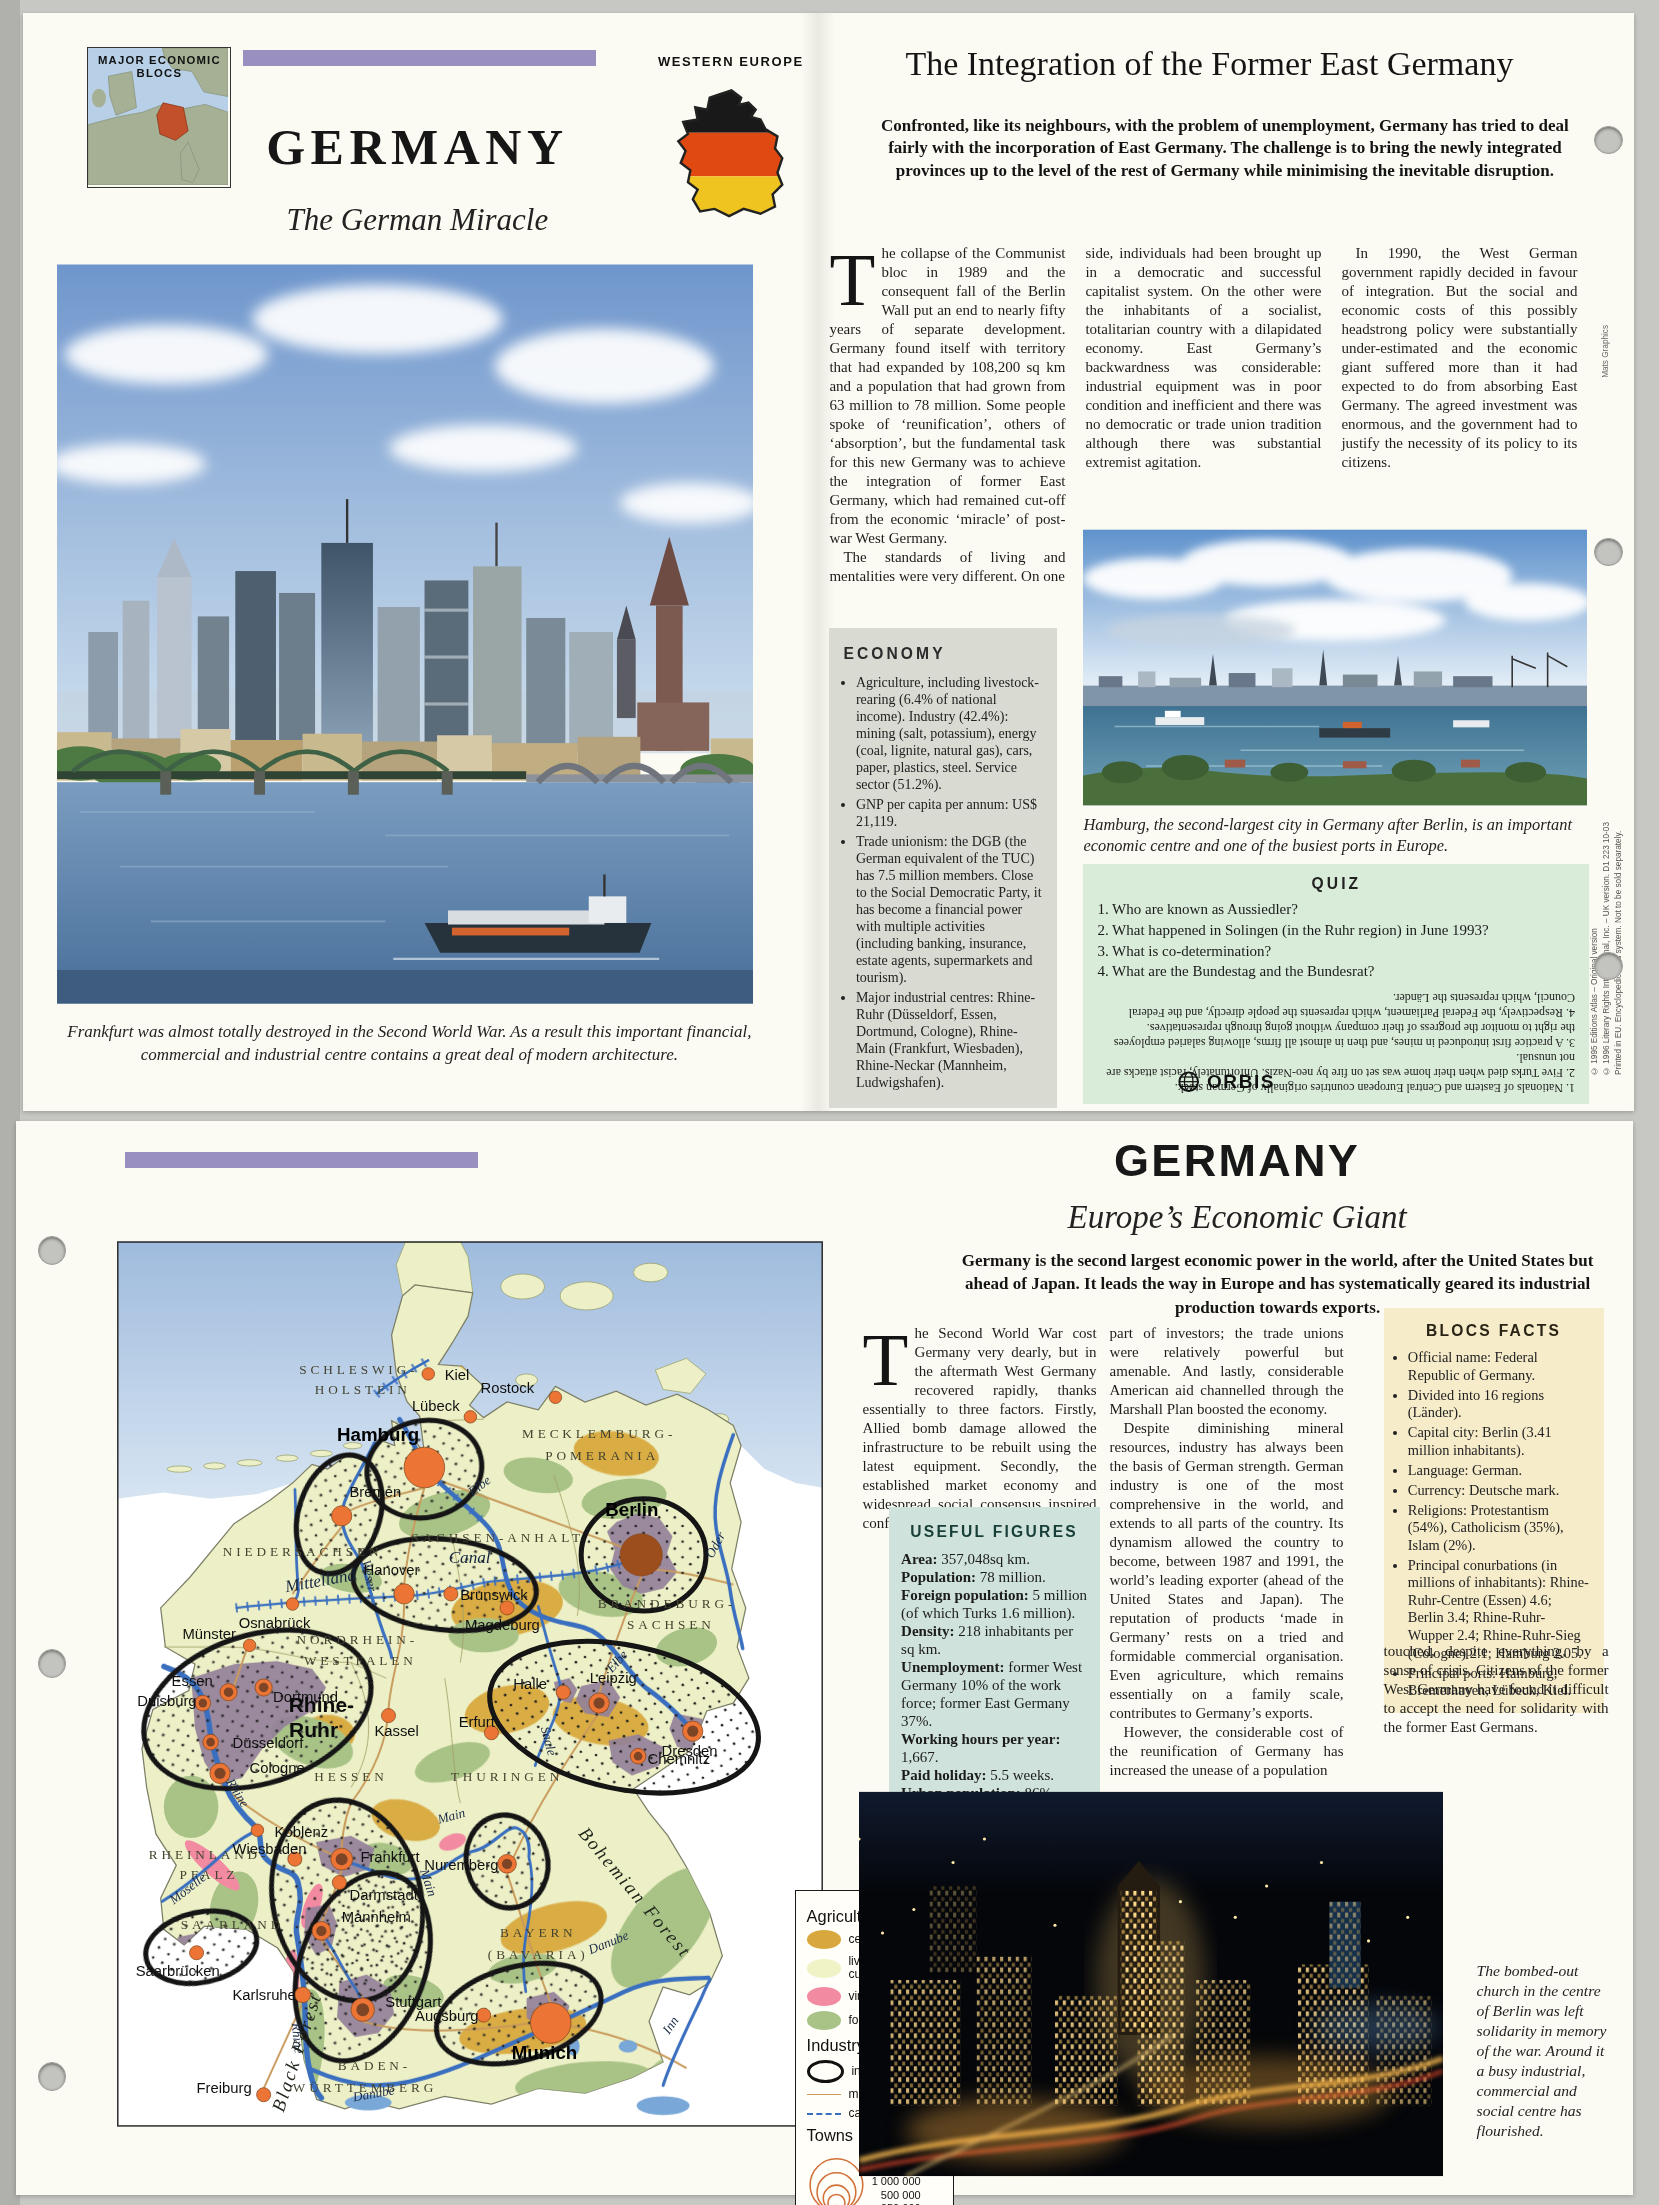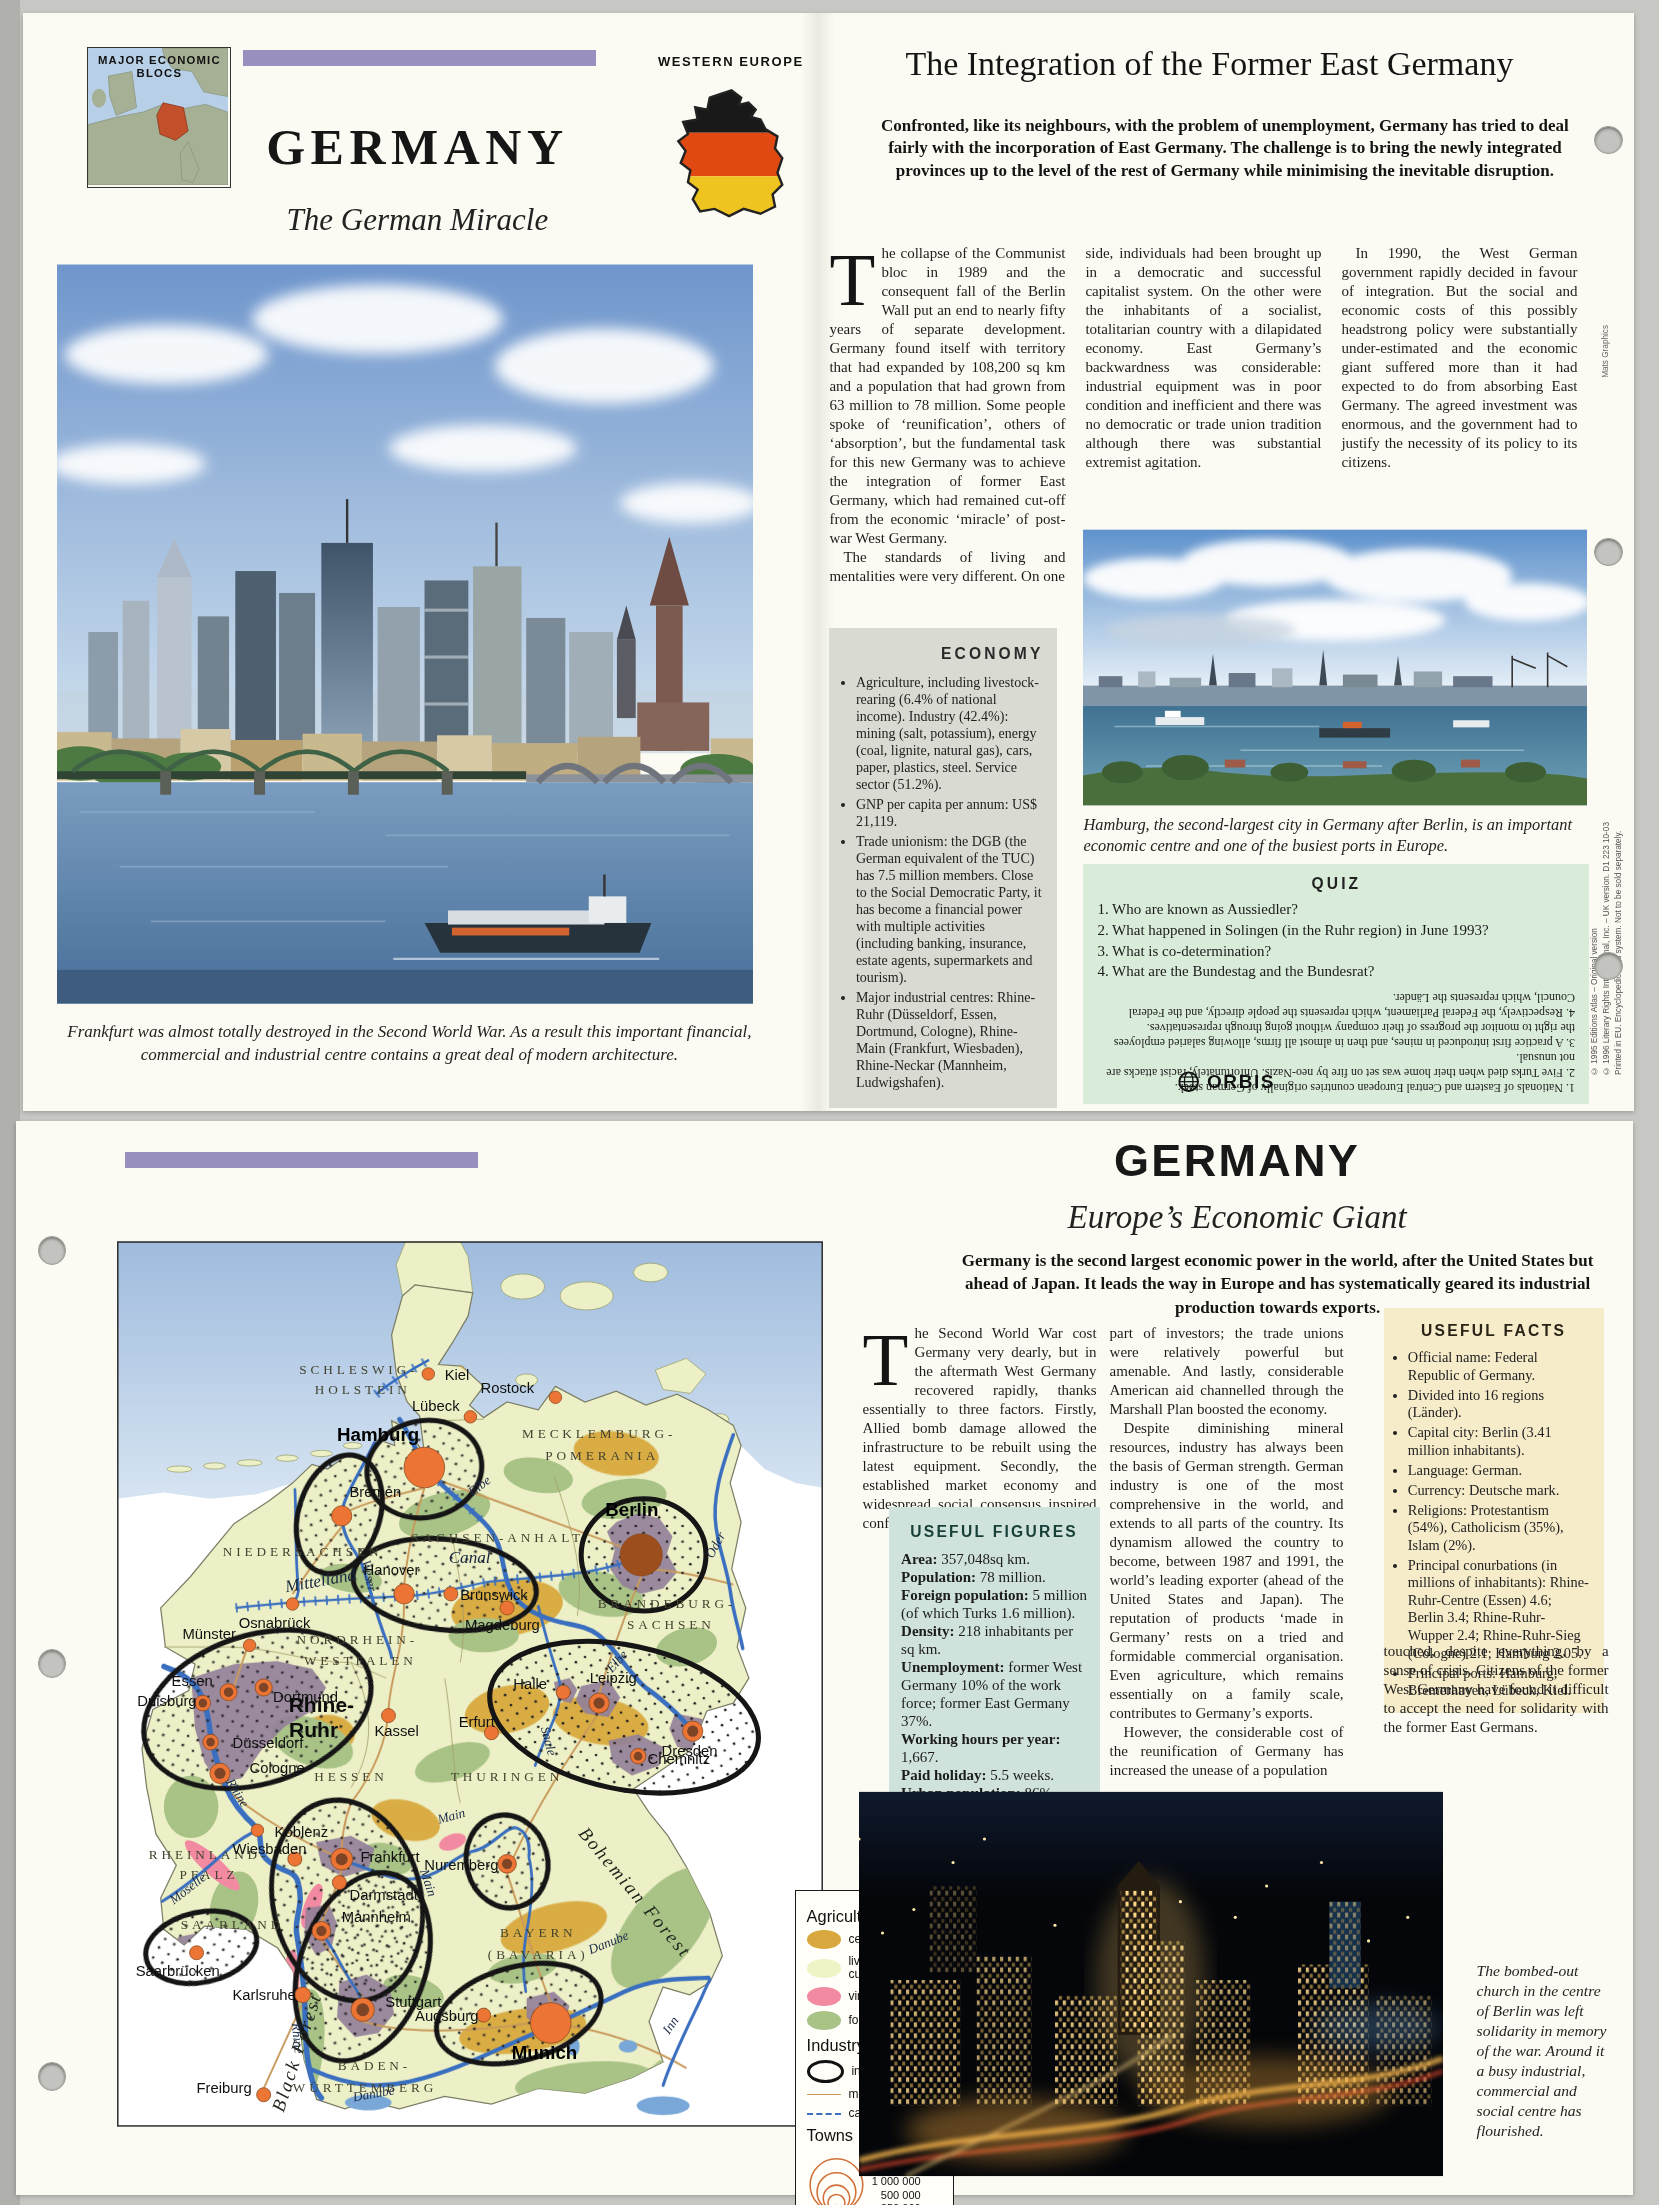--- a/index.html
+++ b/index.html
@@ -38,21 +38,21 @@
     font:700 17px/22.6px "Liberation Serif",serif;color:#141414;}
   .col{position:absolute;width:236px;}
   .col1{left:806px;top:231px;}
   .col2{left:1062px;top:231px;}
   .col3{left:1318px;top:231px;}
   .body-p{margin:0;font:400 15px/19px "Liberation Serif",serif;text-align:justify;color:#1c1c1c;}
   .body-p.indent{text-indent:14px;}
   .body-p + .body-p{margin-top:0;}
   .dropcap{float:left;font:400 75px/59px "Liberation Serif",serif;padding:6.2px 6.2px 0 0;color:#141414;}
   .econ-box{position:absolute;left:806px;top:615px;width:200px;background:#d9dbd3;padding:17px 14px 14px 14px;}
-  .econ-box h3{margin:0 0 12.5px 0;text-align:right;font:700 15.6px/17px "Liberation Sans",sans-serif;
+  .econ-box h3{margin:0 0 12.5px 0;text-align:left;font:700 15.6px/17px "Liberation Sans",sans-serif;
     letter-spacing:3.1px;color:#2a2a2a;}
   .econ-box ul{margin:0;padding-left:12.5px;list-style:disc outside;}
   .econ-box li{font:400 14px/17px "Liberation Serif",serif;color:#222;margin-bottom:3.1px;}
   .hamburg{left:1060px;top:515px;width:504px;height:279px;}
   .hh-cap{left:1060px;top:801px;width:500px;text-align:left;font-size:16.4px;line-height:21px;}
   .quiz-box{position:absolute;left:1060px;top:851px;width:478px;background:#d9ecd9;padding:11px 14px 9.4px 14px;}
   .quiz-box h3{margin:0 0 7.8px 0;text-align:center;font:700 15.6px/17px "Liberation Sans",sans-serif;
     letter-spacing:3.1px;color:#222;}
   .quiz-q div{font:400 15px/20.7px "Liberation Serif",serif;color:#1a1a1a;}
   .quiz-a{transform:rotate(180deg);margin-top:7.8px;}
@@ -758,21 +758,21 @@
           <div class="fig-item"><b>Paid holiday: </b>5.5 weeks.</div>
           <div class="fig-item"><b>Urban population: </b>86%.</div>
         </div>
     </aside>
     <div class="col bcol2">
       <p class="body-p">part of investors; the trade unions were relatively powerful but amenable. And lastly, considerable American aid channelled through the Marshall Plan boosted the economy.</p>
       <p class="body-p indent">Despite diminishing mineral resources, industry has always been the basis of German strength. German industry is one of the most comprehensive in the world, and extends to all parts of the country. Its dynamism allowed the country to become, between 1987 and 1991, the world’s leading exporter (ahead of the United States and Japan). The reputation of products ‘made in Germany’ rests on a tried and formidable commercial organisation. Even agriculture, which remains essentially on a family scale, contributes to Germany’s exports.</p>
       <p class="body-p indent">However, the considerable cost of the reunification of Germany has increased the unease of a population</p>
     </div>
     <aside class="facts-box">
-      <h3>USEFUL FACTS</h3>
+      <h3>BLOCS FACTS</h3>
       <ul id="facts-list">
           <li>Official name: Federal Republic of Germany.</li>
           <li>Divided into 16 regions (Länder).</li>
           <li>Capital city: Berlin (3.41 million inhabitants).</li>
           <li>Language: German.</li>
           <li>Currency: Deutsche mark.</li>
           <li>Religions: Protestantism (54%), Catholicism (35%), Islam (2%).</li>
           <li>Principal conurbations (in millions of inhabitants): Rhine-Ruhr-Centre (Essen) 4.6; Berlin 3.4; Rhine-Ruhr-Wupper 2.4; Rhine-Ruhr-Sieg (Cologne) 2.1; Hamburg 2.05.</li>
           <li>Principal ports: Hamburg, Bremerhaven, Lübeck, Kiel.</li>
         </ul>

